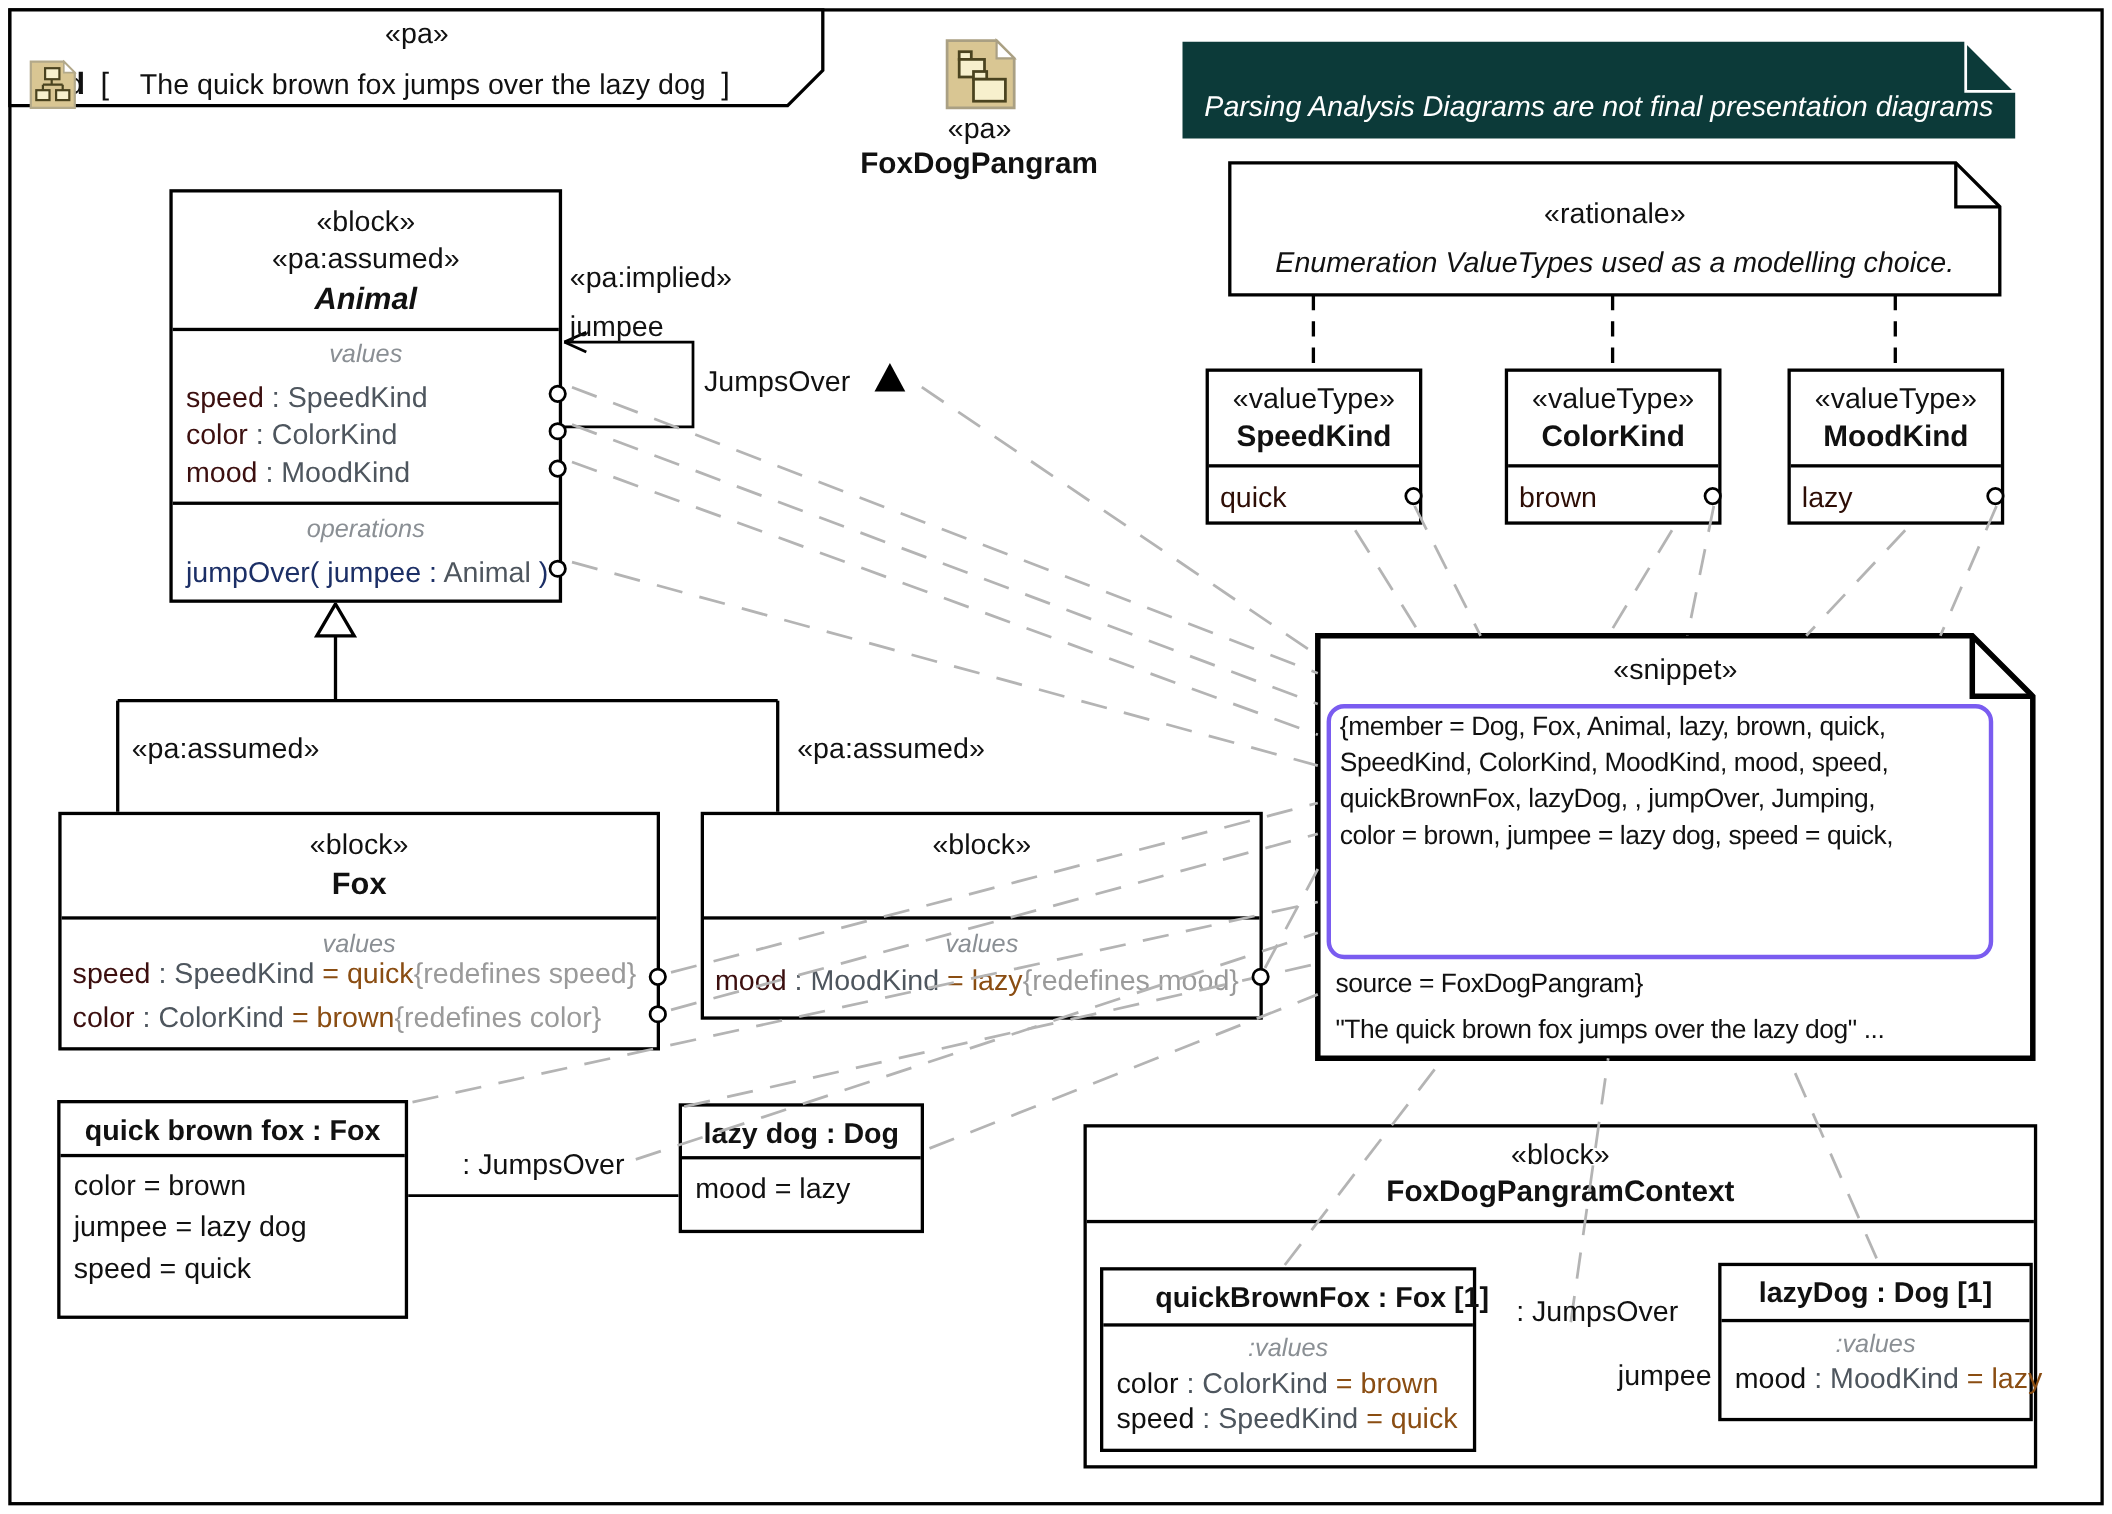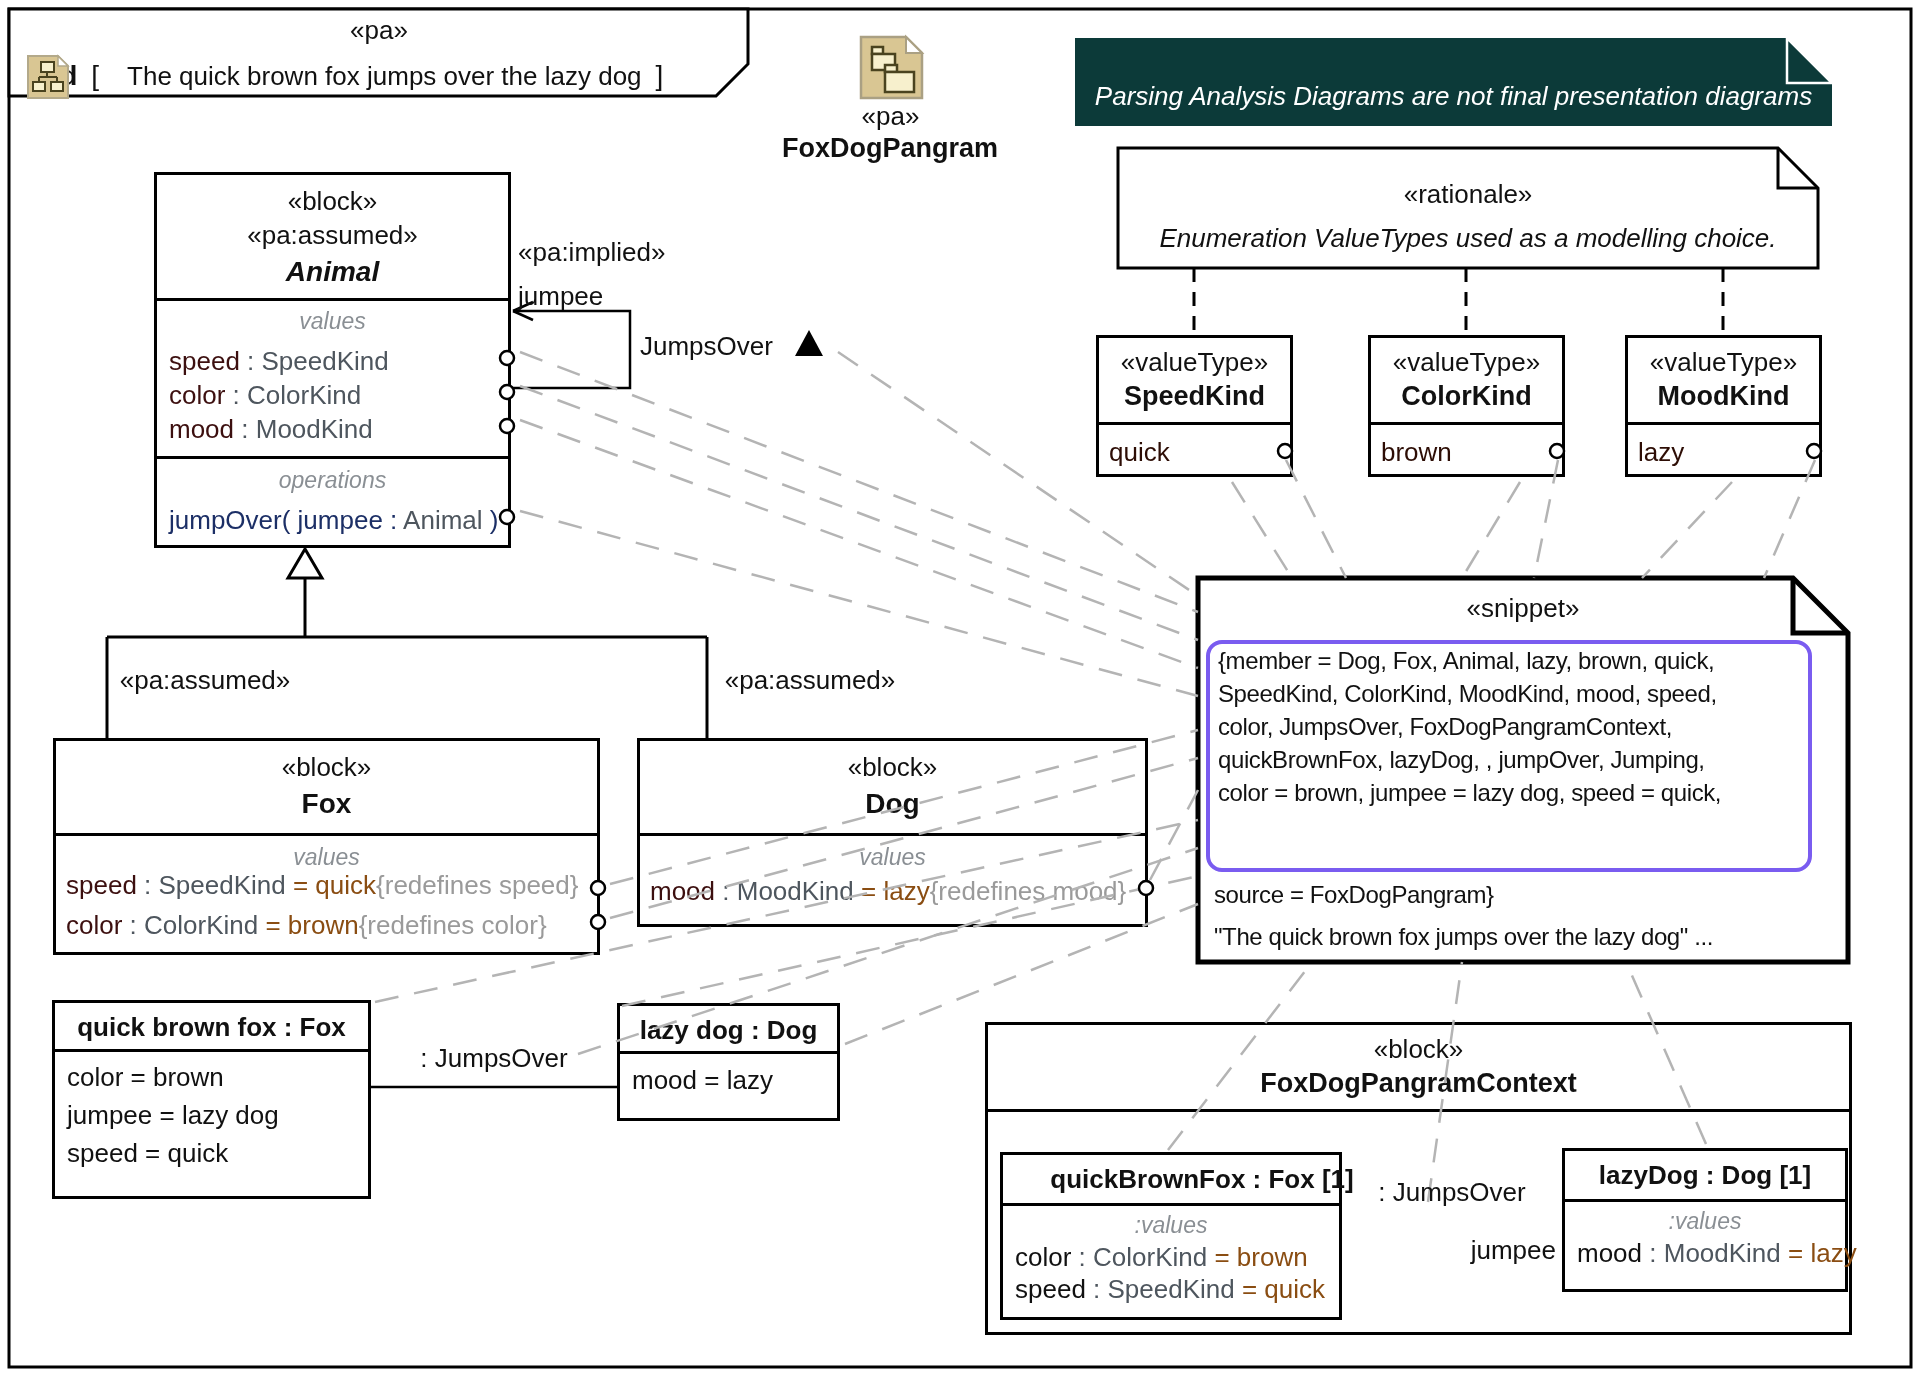--- a/index.html
+++ b/index.html
@@ -93,21 +93,20 @@
   <div class="p c t26" style="top:10px;">«block»</div>
   <div class="p c t28 bold" style="top:46px;">Fox</div>
   <div class="hdiv" style="top:92px;"></div>
   <div class="p c glabel" style="top:102px;">values</div>
   <div class="p t26" style="left:10px;top:128px;"><span class="maroon">speed</span><span class="type"> : SpeedKind</span><span class="eq"> = quick</span><span class="constraint">{redefines speed}</span></div>
   <div class="p t26" style="left:10px;top:168px;"><span class="maroon">color</span><span class="type"> : ColorKind</span><span class="eq"> = brown</span><span class="constraint">{redefines color}</span></div>
 </div>
 
 <div class="box" style="left:637px;top:738px;width:511px;height:189px;">
   <div class="p c t26" style="top:10px;">«block»</div>
-  <div class="p c t28 bold" style="top:46px;">Dog</div>
   <div class="hdiv" style="top:92px;"></div>
   <div class="p c glabel" style="top:102px;">values</div>
   <div class="p t26" style="left:10px;top:134px;"><span class="maroon">mood</span><span class="type"> : MoodKind</span><span class="eq"> = lazy</span><span class="constraint">{redefines mood}</span></div>
 </div>
 
 <div class="box" style="left:1096px;top:335px;width:197px;height:142px;">
   <div class="p c t26" style="top:8px;">«valueType»</div>
   <div class="p c t27 bold" style="top:42px;">SpeedKind</div>
   <div class="hdiv" style="top:84px;"></div>
   <div class="p t26 lit" style="left:10px;top:98px;">quick</div>
@@ -244,21 +243,20 @@
 
 <div class="txt t26 c" style="left:100px;top:664px;width:210px;">«pa:assumed»</div>
 <div class="txt t26 c" style="left:705px;top:664px;width:210px;">«pa:assumed»</div>
 
 <div class="txt t26 u c" style="left:394px;top:1042px;width:200px;">: JumpsOver</div>
 
 <div class="txt t26 c" style="left:1198px;top:592px;width:650px;">«snippet»</div>
 <div id="purple-box">
   <div class="snip">{member = Dog, Fox, Animal, lazy, brown, quick,</div>
   <div class="snip">SpeedKind, ColorKind, MoodKind, mood, speed,</div>
-  <div class="snip">color, JumpsOver, FoxDogPangramContext,</div>
   <div class="snip">quickBrownFox, lazyDog, , jumpOver, Jumping,</div>
   <div class="snip">color = brown, jumpee = lazy dog, speed = quick,</div>
 </div>
 <div class="txt snip" style="left:1214px;top:878px;">source = FoxDogPangram}</div>
 <div class="txt snip" style="left:1214px;top:920px;">"The quick brown fox jumps over the lazy dog" ...</div>
 
 <div class="txt t26 c" style="left:1350px;top:1176px;width:204px;">: JumpsOver</div>
 <div class="txt t26" style="left:1400px;top:1234px;width:156px;text-align:right;">jumpee</div>
 
 </body></html>

